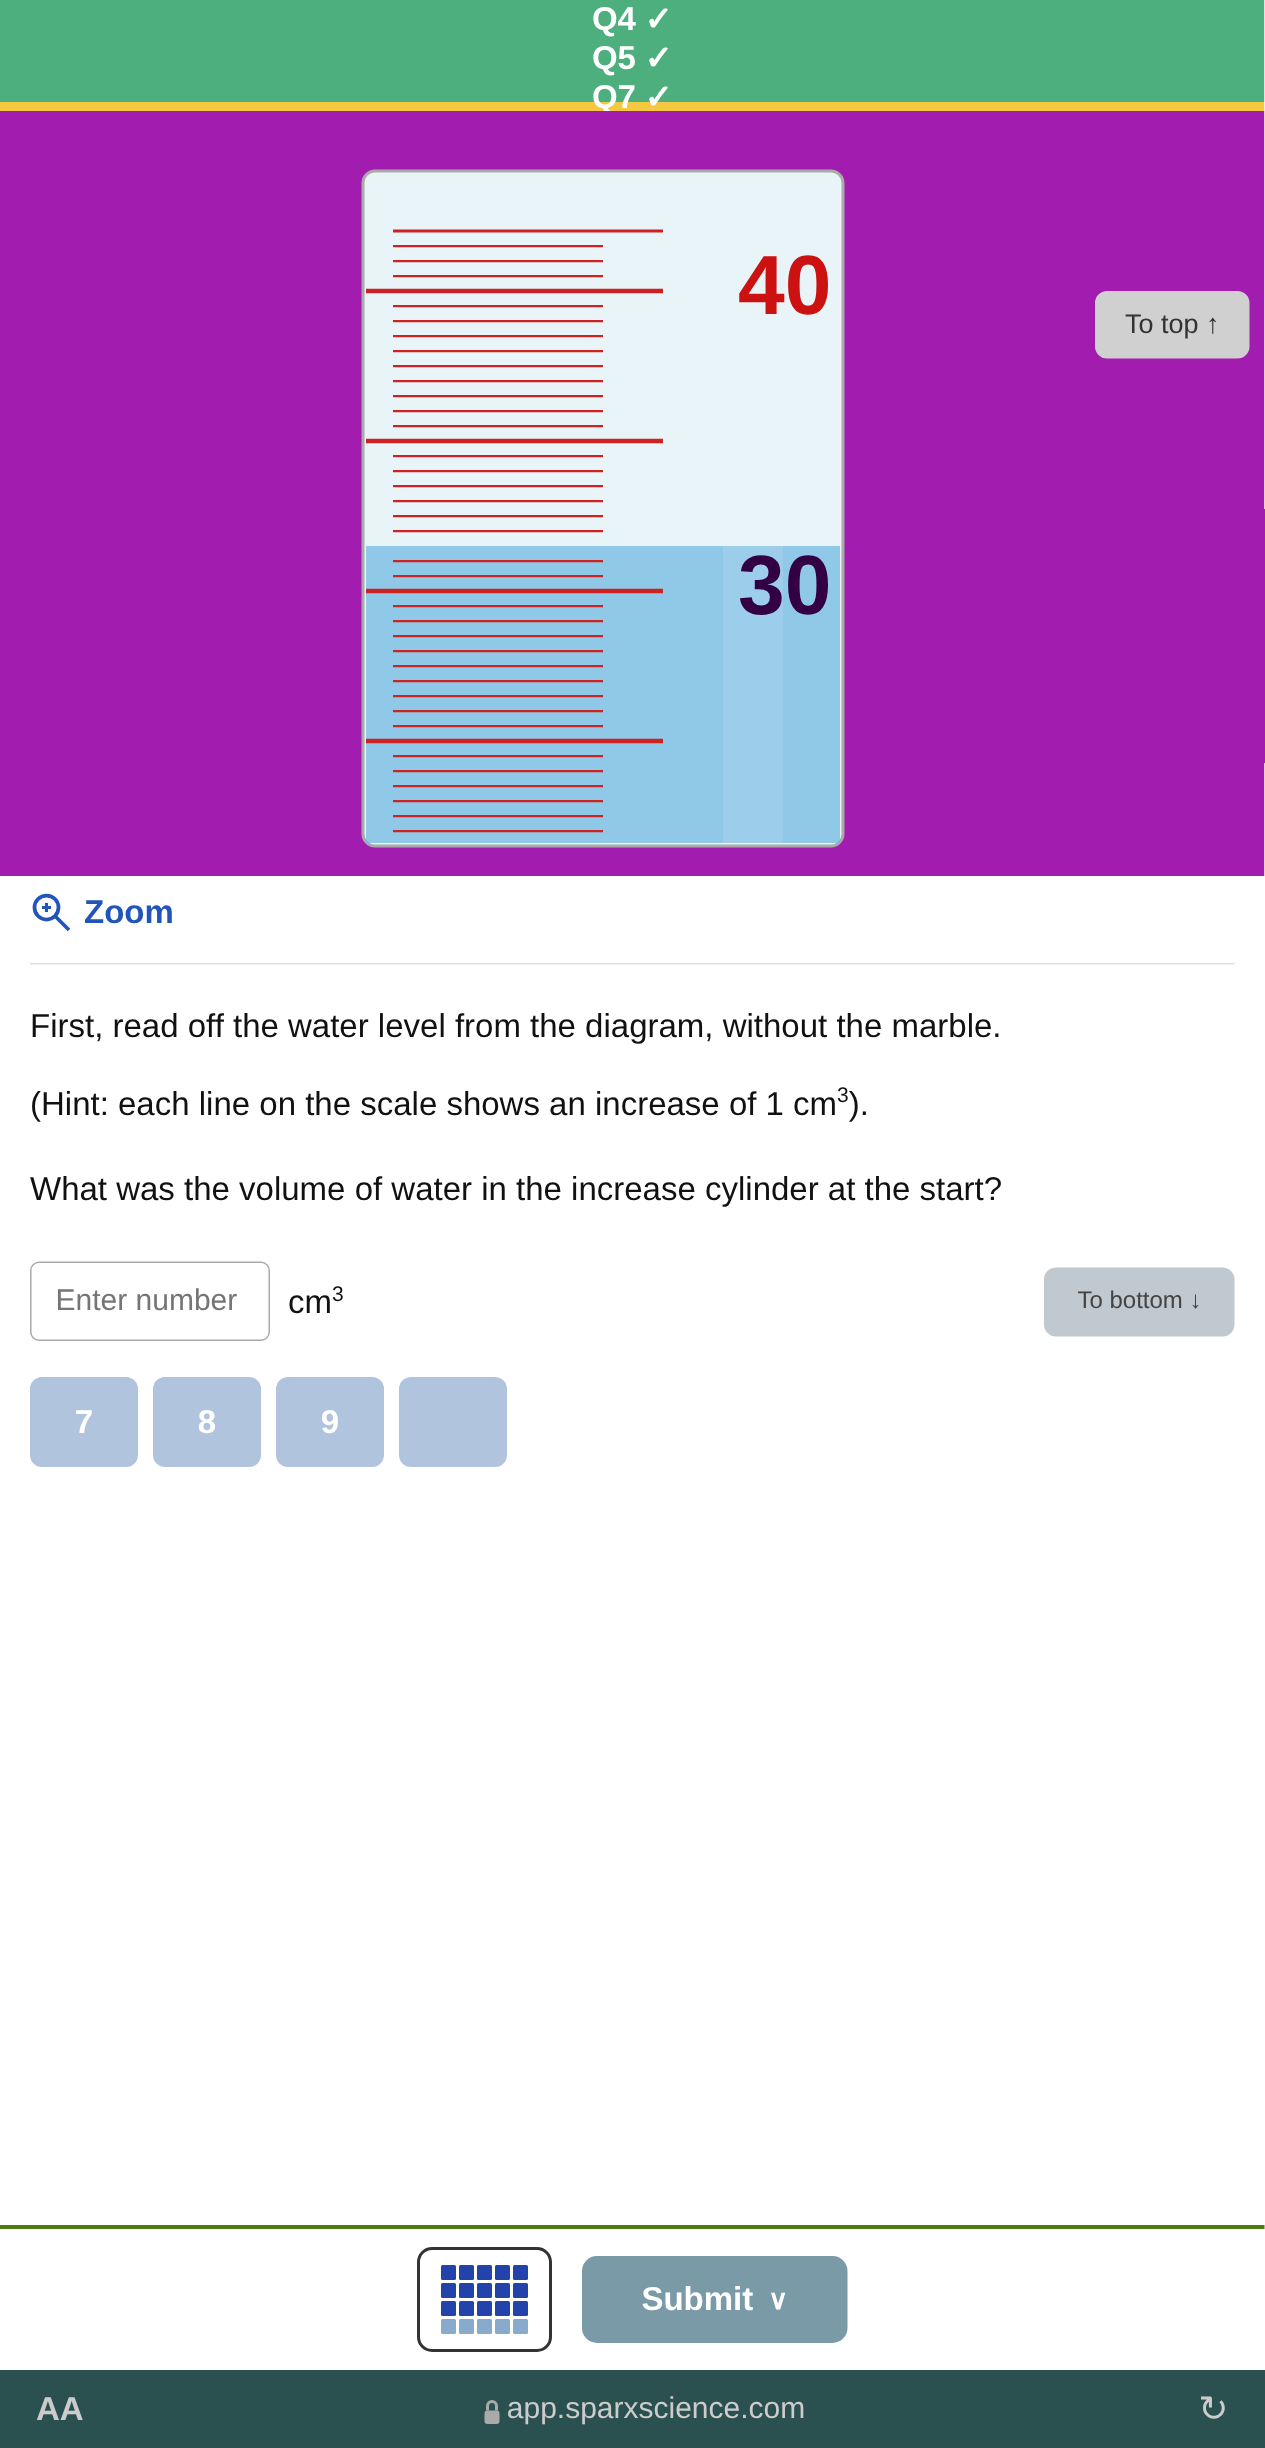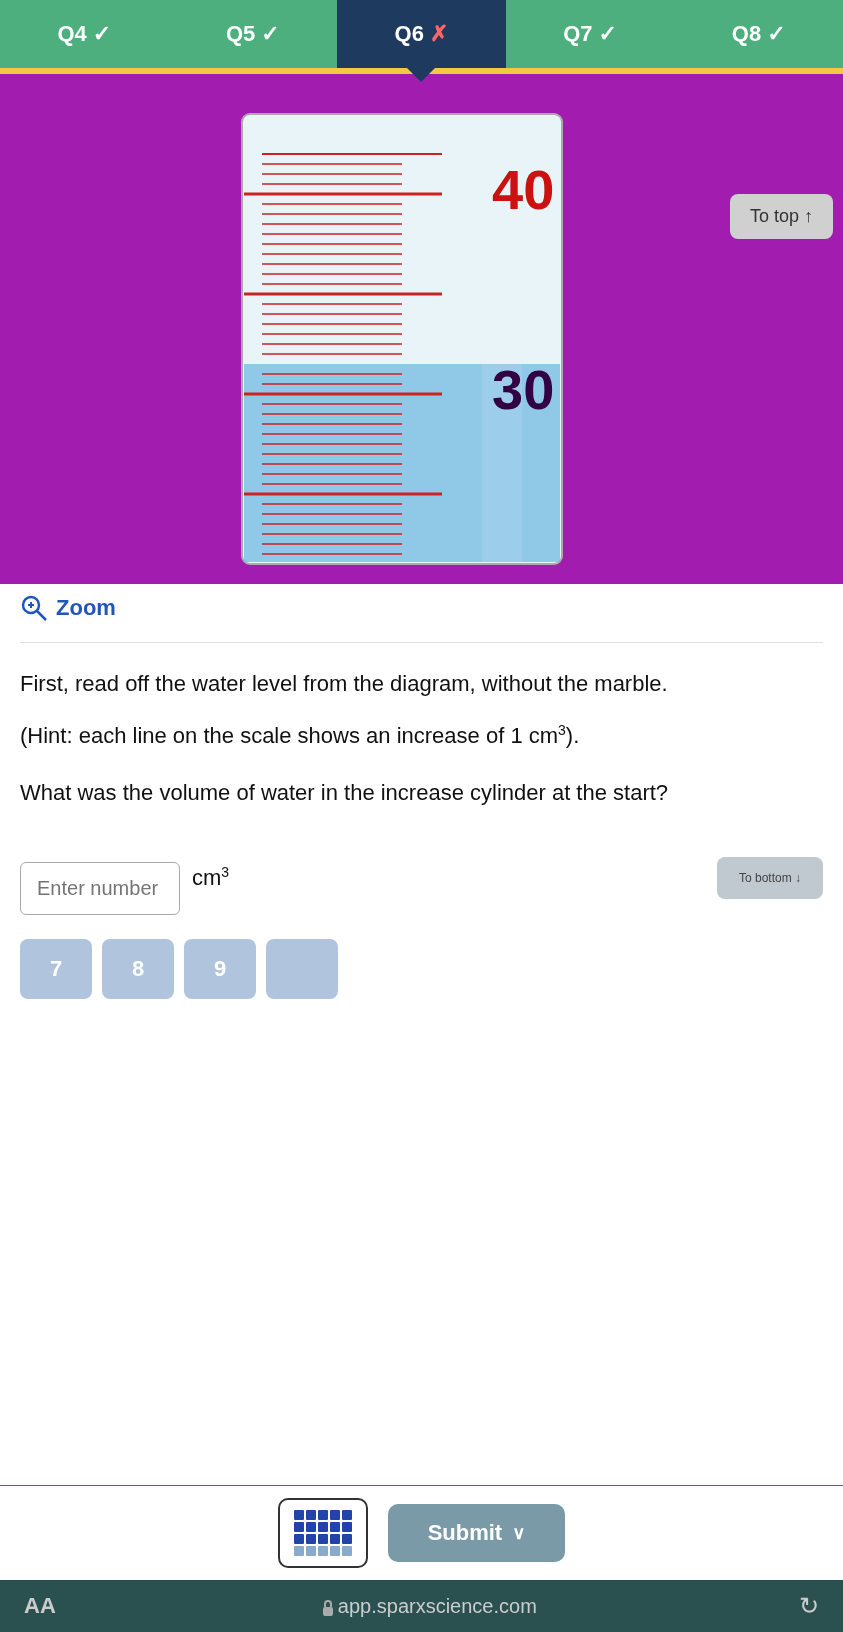--- a/index.html
+++ b/index.html
@@ -11,20 +11,21 @@
       background: #fff;
       overflow-x: hidden;
     }
 
     
     .top-nav {
       display: flex;
       align-items: stretch;
       background: #4caf7d;
       height: 68px;
+      flex-direction: column;
     }
     .nav-item {
       flex: 1;
       display: flex;
       align-items: center;
       justify-content: center;
       color: #fff;
       font-size: 22px;
       font-weight: bold;
       cursor: pointer;
@@ -121,35 +122,34 @@
       gap: 12px;
     }
     .answer-input {
       border: 1.5px solid #aaa;
       border-radius: 6px;
       padding: 14px 16px;
       font-size: 20px;
       color: #888;
       width: 160px;
       outline: none;
-      margin-top: 21px;
     }
     .unit-label {
       font-size: 22px;
       color: #111;
     }
 
     
     .to-bottom-btn {
       margin-left: auto;
       background: #c0c8d0;
       border: none;
       border-radius: 8px;
       padding: 14px 22px;
-      font-size: 12px;
+      font-size: 16px;
       color: #444;
       cursor: pointer;
       display: flex;
       align-items: center;
       gap: 6px;
     }
 
     
     .num-buttons-row {
       padding: 8px 20px;
@@ -180,21 +180,21 @@
       position: fixed;
       bottom: 52px;
       left: 0;
       width: 843px;
       background: #fff;
       padding: 12px 20px;
       display: flex;
       justify-content: center;
       gap: 20px;
       align-items: center;
-      border-top: 1px solid #4d7c0f;
+      border-top: 3px solid #4d7c0f;
     }
     .grid-btn {
       border: 2px solid #333;
       border-radius: 10px;
       background: #fff;
       width: 90px;
       height: 70px;
       display: flex;
       align-items: center;
       justify-content: center;
@@ -258,24 +258,20 @@
 <body>
 
 <div class="top-nav">
   <div class="nav-item">
     <span>Q4</span>
     <span style="margin-left:6px;">✓</span>
   </div>
   <div class="nav-item">
     <span>Q5</span>
     <span style="margin-left:6px;">✓</span>
-  </div>
-  <div class="nav-item active">
-    <span>Q6</span>
-    <span style="margin-left:6px;color:#ff6666;">✗</span>
   </div>
   <div class="nav-item">
     <span>Q7</span>
     <span style="margin-left:6px;">✓</span>
   </div>
   <div class="nav-item">
     <span>Q8</span>
     <span style="margin-left:6px;">✓</span>
   </div>
 </div>

